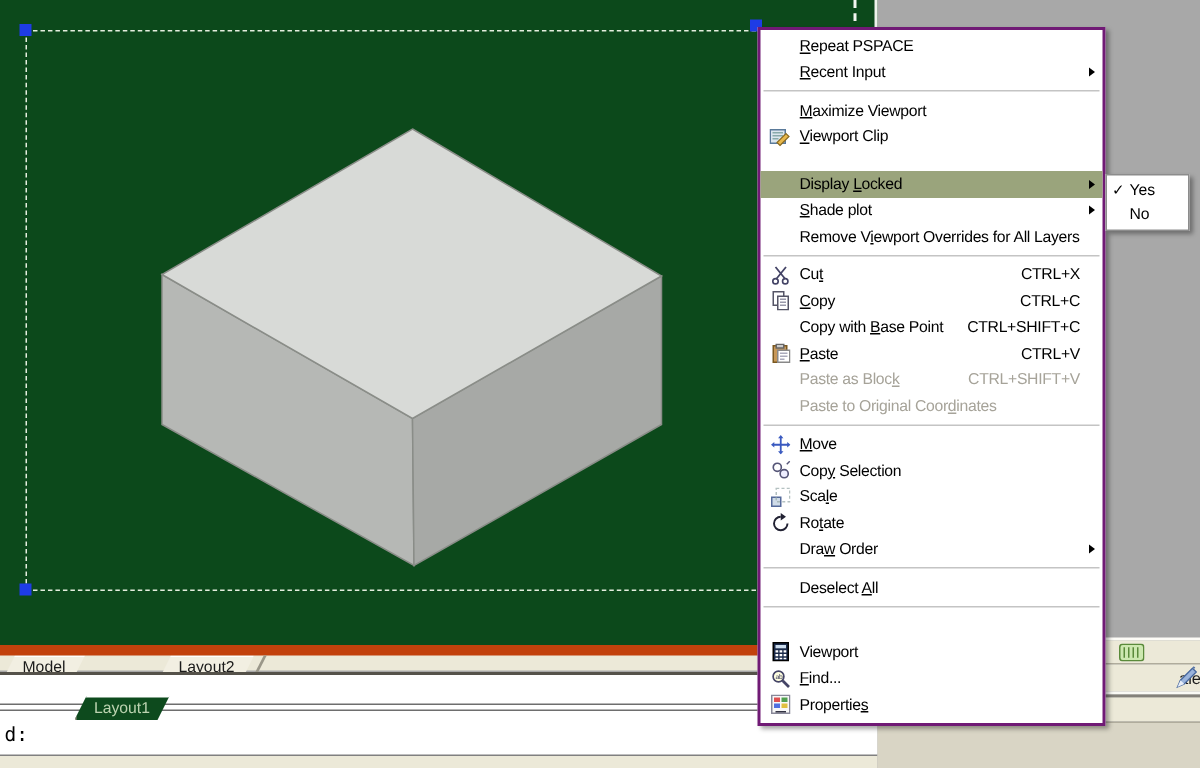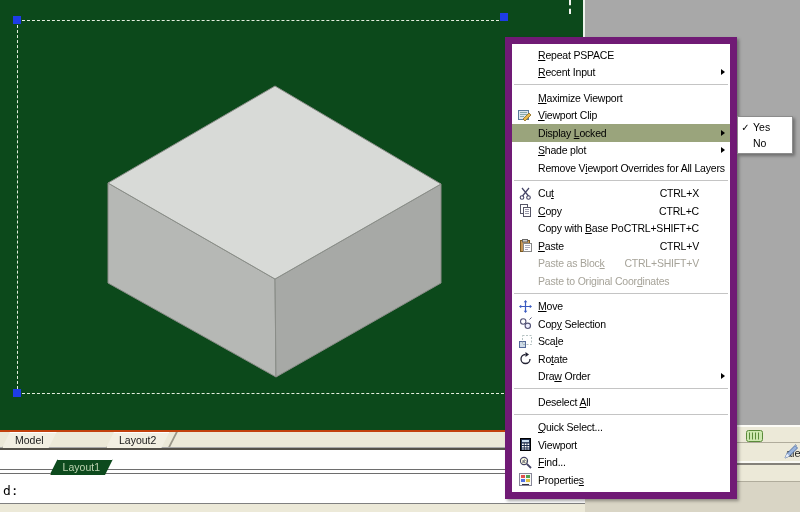--- a/index.html
+++ b/index.html
@@ -16,21 +16,21 @@
 
   
   .sel{position:absolute;z-index:2;}
   .sel-top{left:17px;top:20px;width:487px;height:0;border-top:1px dashed #e4eede;}
   .sel-left{left:17px;top:20px;width:0;height:374px;border-left:1px dashed #e4eede;}
   .sel-bottom{left:17px;top:393px;width:487px;height:0;border-top:1px dashed #e4eede;}
   .grip{position:absolute;width:8px;height:8px;background:#1e3ce6;z-index:3;}
 
   
   .tabbar{position:absolute;left:0;top:430px;width:585px;height:17px;background:#ece9d8;
-          border-top:2px solid #c2410c;display:flex;align-items:flex-start;padding-left:2px;box-sizing:border-box;}
+          border-top:7px solid #c2410c;display:flex;align-items:flex-start;padding-left:2px;box-sizing:border-box;}
   .tab{height:16px;padding:0 13px;margin-right:-7px;display:flex;align-items:center;
        font-size:10.5px;color:#1a1a1a;background:#f2efe2;
        clip-path:polygon(8px 0,100% 0,calc(100% - 8px) 100%,0 100%);
        box-shadow:inset 0 1px 0 #fff, inset 1px 0 0 #9a9789;}
   .tab.active{background:#0d4a1d;color:#bcd3b0;z-index:1;margin-top:27px;}
   .tabslash{width:2px;height:15px;background:#9a9789;transform:skewX(-27deg);margin-left:10px;}
 
   
   .cmdwin{position:absolute;left:0;top:448px;width:585px;height:56px;background:#fff;
           border-top:2px solid #55524a;border-bottom:1px solid #808080;box-sizing:border-box;}
@@ -50,31 +50,31 @@
   .r-dark{top:463px;height:2px;background:#84817a;}
   .r-row3{top:465px;height:16px;background:#ece9d8;}
   .r-sep2{top:481px;height:1px;background:#b0ac9c;}
   .r-row4{top:482px;height:30px;background:#d9d5c5;}
   .scale-icon{position:absolute;left:746px;top:428px;z-index:1;}
   .pencil-icon{position:absolute;left:783px;top:444px;z-index:1;}
   .scale-text{position:absolute;left:738px;top:447px;font-size:11px;color:#1c1c1c;z-index:1;margin-left:48px;}
   .scale-text b{font-weight:normal;margin-left:7px;}
 
   
-  .menu{position:absolute;left:505px;top:37px;width:232px;background:#fff;
-        border:7px solid #701a75;box-shadow:2px 2px 3px rgba(0,0,0,.35);
+  .menu{position:absolute;left:505px;top:18px;width:232px;background:#fff;
+        border:2px solid #701a75;box-shadow:2px 2px 3px rgba(0,0,0,.35);
         padding:2px 0 3px 0;z-index:10;box-sizing:border-box;}
   .mi{height:17.5px;display:flex;align-items:center;position:relative;
       font-size:10.5px;letter-spacing:-0.2px;color:#000;white-space:nowrap;}
   .mi .ico{flex:0 0 26px;text-align:center;height:13px;line-height:13px;}
   .mi .lbl{flex:1;overflow:hidden;}
-  .mi .sc{margin-right:31px;}
+  .mi .sc{margin-right:15px;}
   .mi .arr{position:absolute;right:5px;top:5.5px;width:0;height:0;
            border-left:4px solid #000;border-top:3.5px solid transparent;border-bottom:3.5px solid transparent;}
-  .mi.hl{background:#9aa47c;}
+  .mi.hl{background:#9aa47c;margin-top:14px;}
   .mi.dis{color:#a6a399;}
   .msep{height:8px;position:relative;}
   .msep::after{content:"";position:absolute;left:2px;right:2px;top:3px;border-top:1px solid #c4c4c4;}
 
   
   .submenu{position:absolute;left:737px;top:116px;width:56px;background:#fff;
            border:1px solid #8c8c8c;box-shadow:2px 2px 3px rgba(0,0,0,.35);
            padding:2px 0;z-index:11;box-sizing:border-box;}
   .smi{height:16px;display:flex;align-items:center;font-size:10.5px;color:#000;}
   .smi .chk{flex:0 0 15px;text-align:center;font-size:10px;}
@@ -263,21 +263,20 @@
         <span class="arr"></span>
       </div>
       <div class="msep"></div>
       <div class="mi">
         <span class="ico"></span>
         <span class="lbl">Deselect <u>A</u>ll</span>
       </div>
       <div class="msep"></div>
       <div class="mi">
         <span class="ico"></span>
-        <span class="lbl"><u>Q</u>uick Select...</span>
       </div>
       <div class="mi">
         <span class="ico"><svg width="13" height="13" viewBox="0 0 13 13">
             <rect x="1.5" y="0.5" width="10" height="12" fill="#1a2a4a" stroke="#000"></rect>
             <rect x="3" y="2" width="7" height="2.2" fill="#cde"></rect>
             <g fill="#fff">
               <rect x="3" y="5.5" width="1.8" height="1.5"></rect>
               <rect x="5.7" y="5.5" width="1.8" height="1.5"></rect>
               <rect x="8.4" y="5.5" width="1.8" height="1.5"></rect>
               <rect x="3" y="8" width="1.8" height="1.5"></rect>

